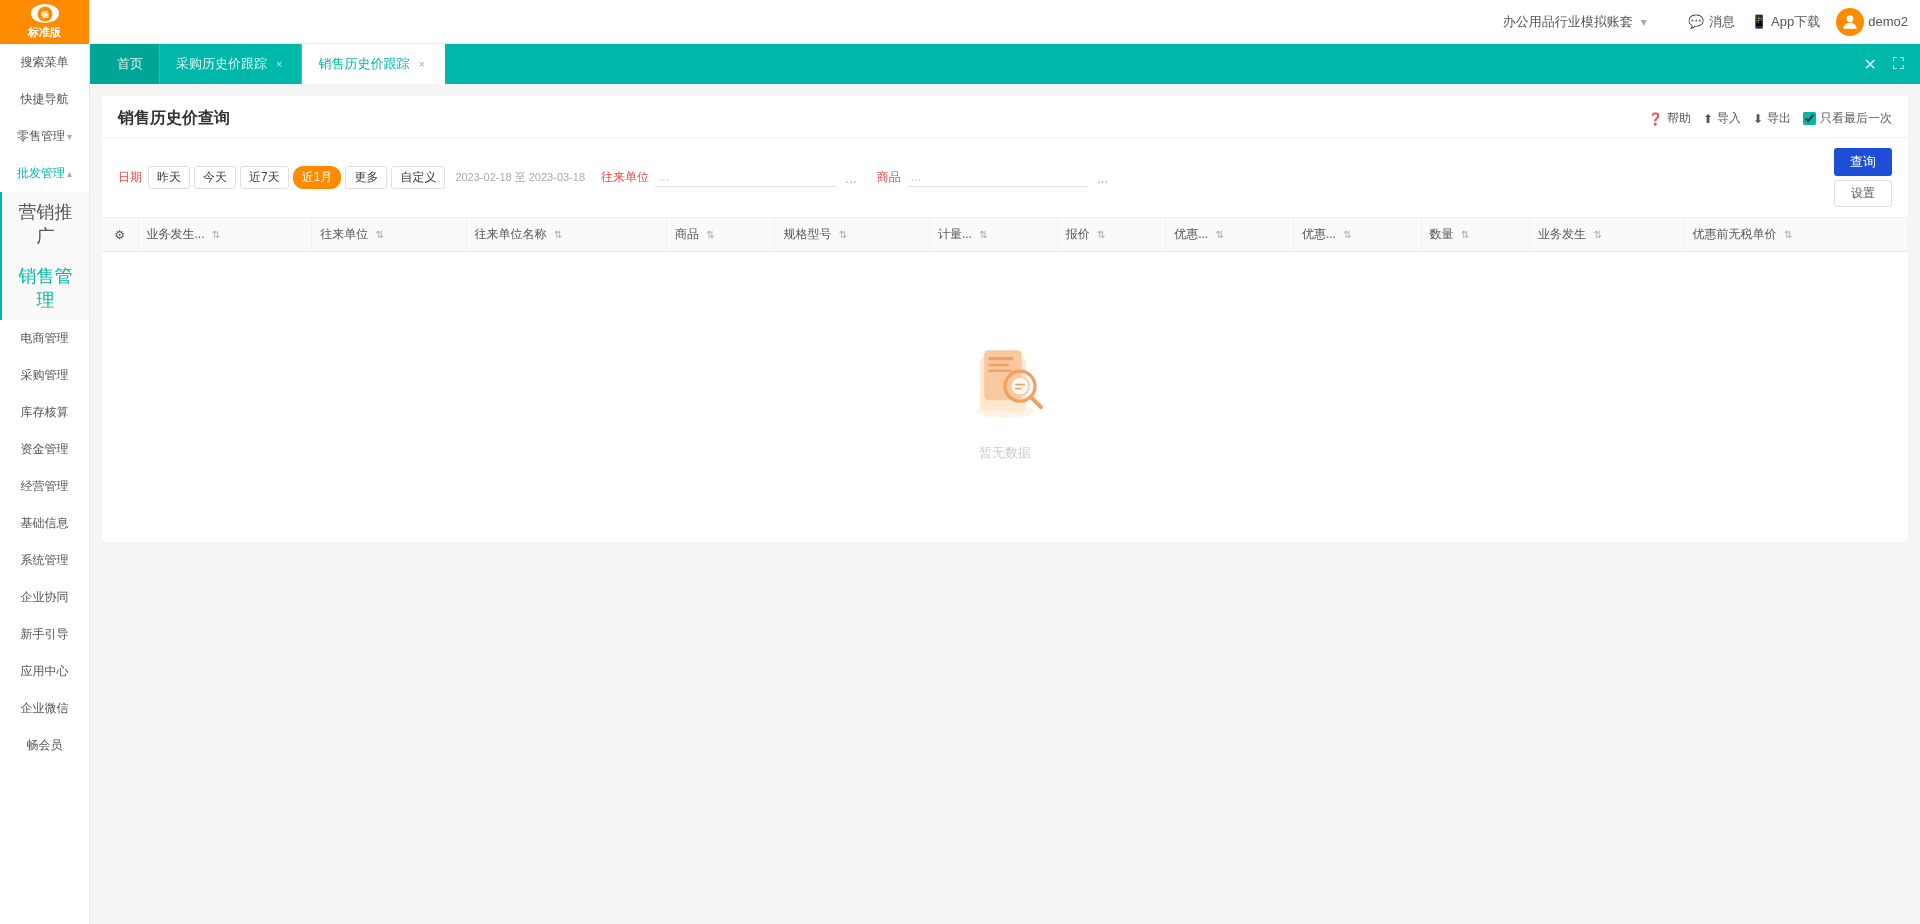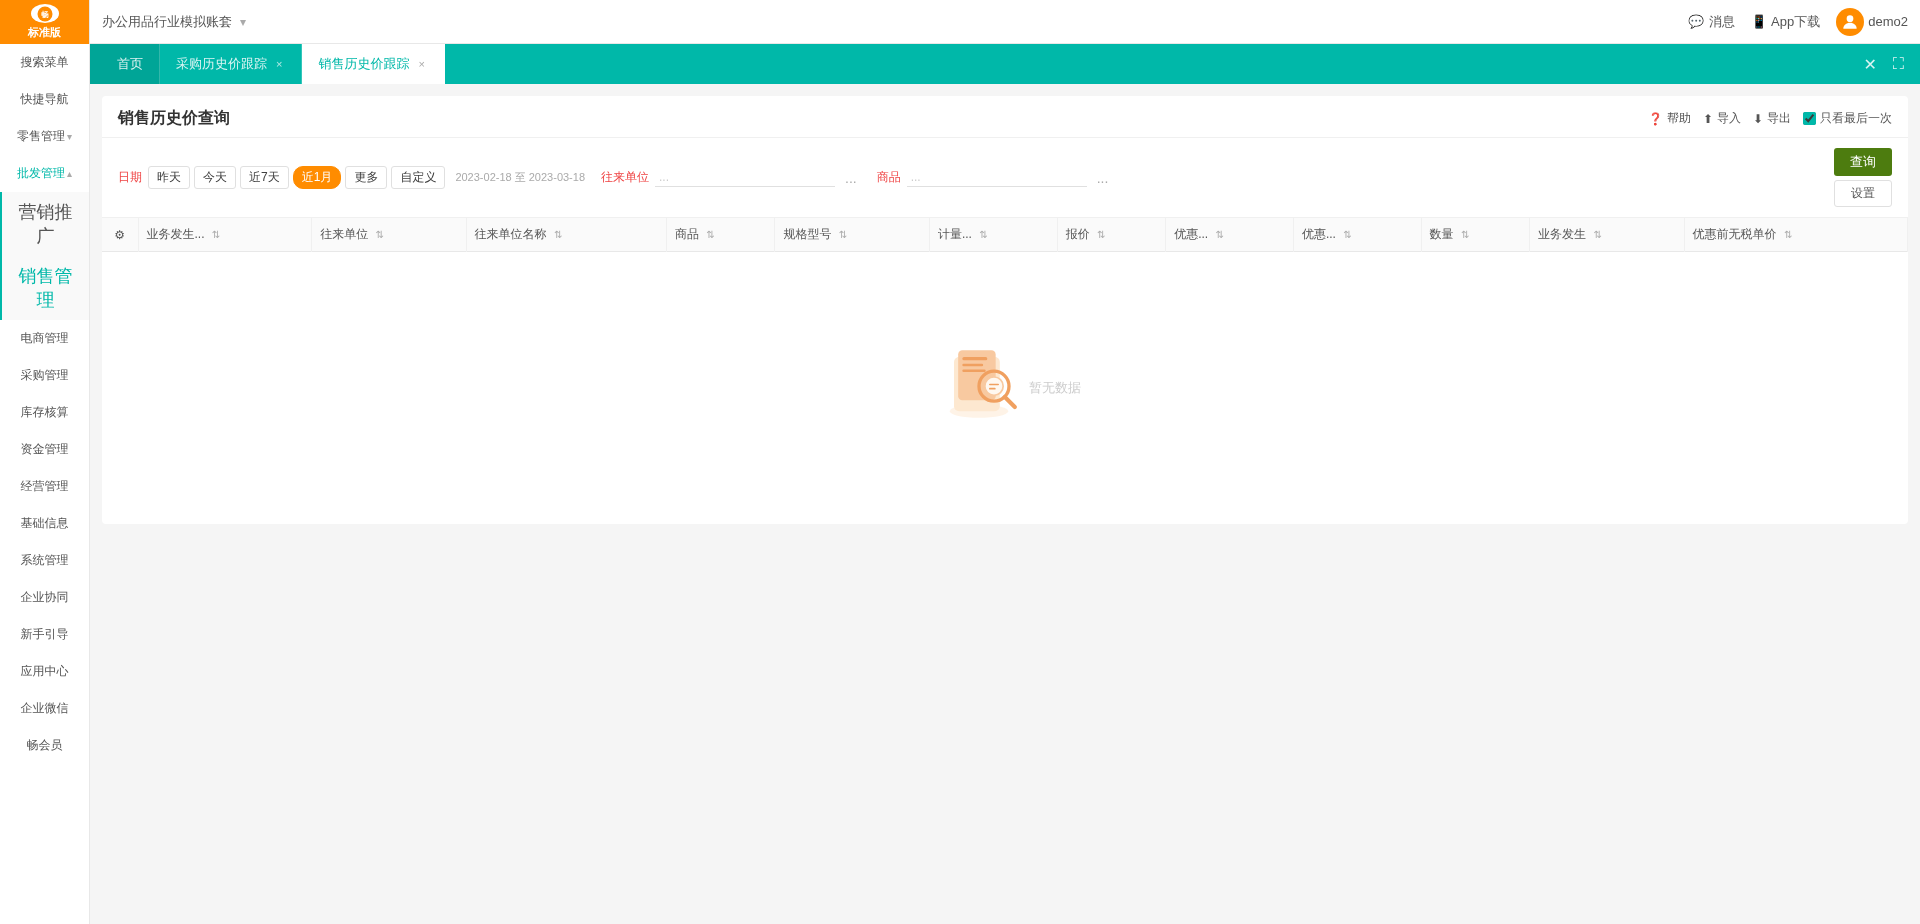--- a/index.html
+++ b/index.html
@@ -66,24 +66,25 @@
       height: 924px;
       overflow: hidden;
     }
 
     
     .topbar {
       height: 44px;
       background: #fff;
       display: flex;
       align-items: center;
-      justify-content: space-between;
+      justify-content: flex-end;
       padding: 0 12px;
       border-bottom: 1px solid #e8e8e8;
       flex-shrink: 0;
+      gap: 42px;
     }
     .topbar-left {
       display: flex;
       align-items: center;
       gap: 8px;
     }
     .topbar-title { font-size: 13px; color: #555; }
     .topbar-dropdown { font-size: 12px; color: #aaa; cursor: pointer; }
     .topbar-right {
       display: flex;
@@ -257,21 +258,21 @@
       background: transparent;
     }
     .filter-input::placeholder { color: #ccc; }
     .filter-dots {
       color: #aaa;
       font-size: 14px;
       cursor: pointer;
       padding: 0 4px;
     }
     .btn-query {
-      background: #4d7c0f;
+      background: #1d4ed8;
       color: #fff;
       border: none;
       padding: 5px 16px;
       border-radius: 3px;
       cursor: pointer;
       font-size: 13px;
     }
     .btn-settings {
       background: #fff;
       color: #555;
@@ -310,21 +311,21 @@
       border-right: 1px solid #f0f0f0;
       white-space: nowrap;
       cursor: pointer;
       position: relative;
     }
     thead th .sort-icon { font-size: 10px; color: #aaa; margin-left: 4px; }
 
     
     .empty-state {
       display: flex;
-      flex-direction: row;
+      flex-direction: column;
       align-items: center;
       justify-content: center;
       padding: 80px 0;
     }
     .empty-icon {
       width: 100px;
       height: 100px;
       margin-bottom: 12px;
     }
     .empty-text {

